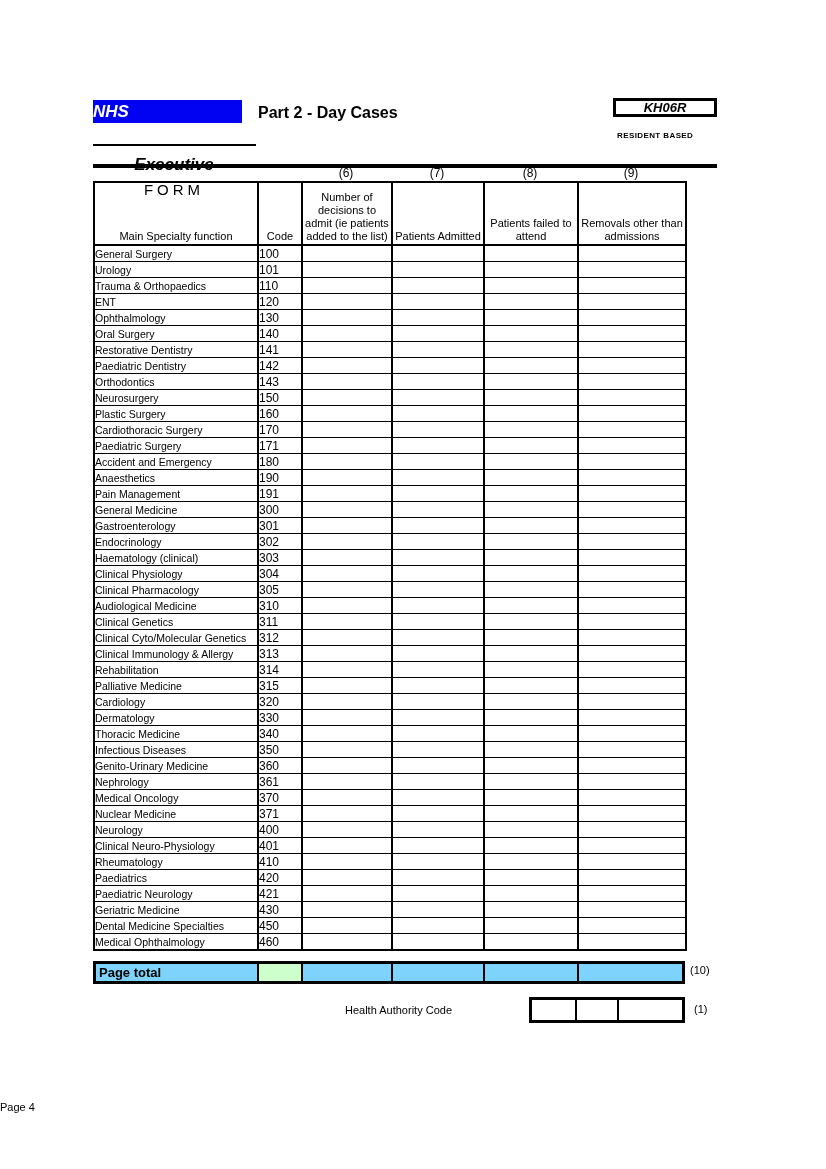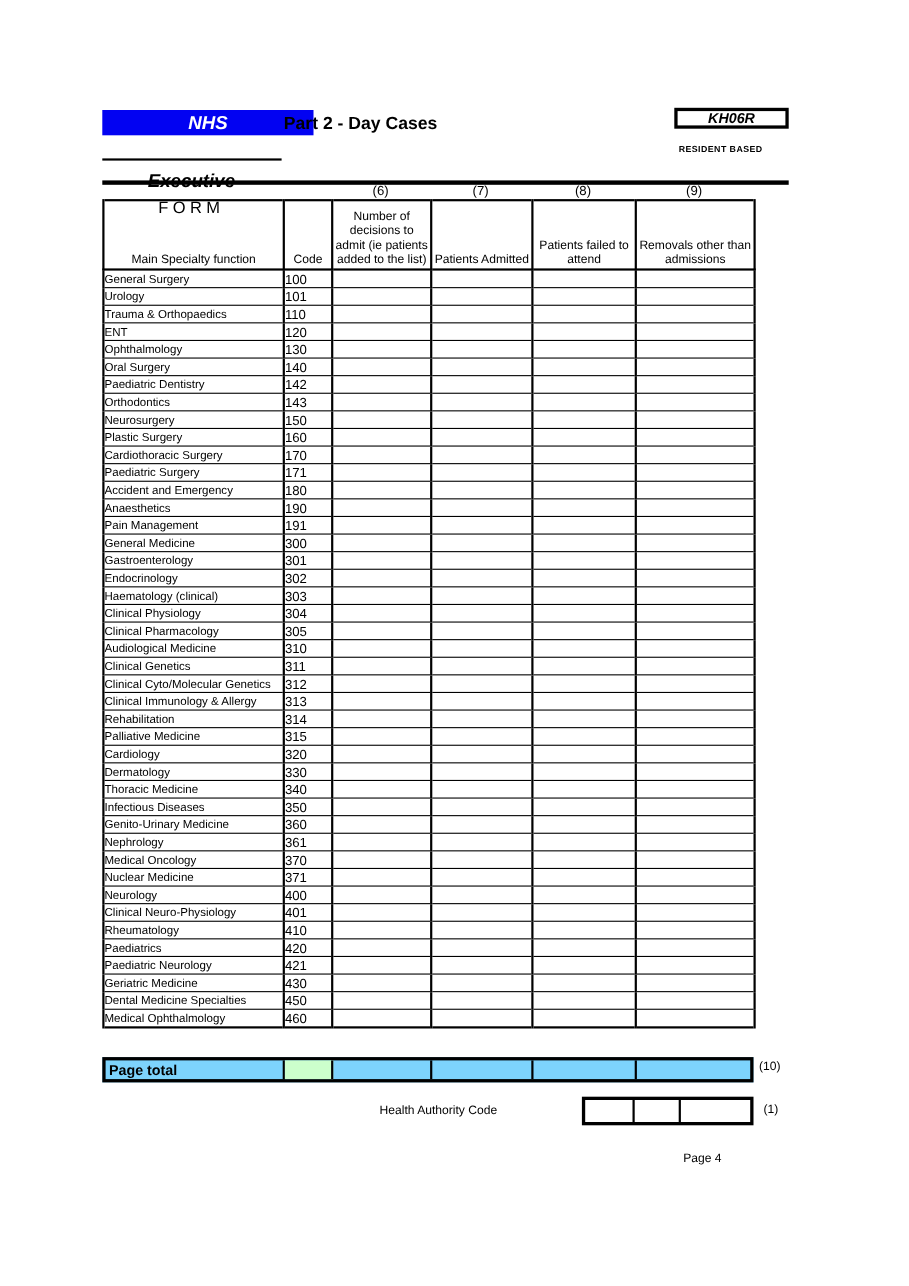--- a/index.html
+++ b/index.html
@@ -2,22 +2,22 @@
 <html><head>
 <meta charset="utf-8">
 <style>
   html,body { margin:0; padding:0; background:#ffffff; }
   .page {
     position:relative; width:826px; height:1169px; background:#ffffff;
     font-family:"Liberation Sans", sans-serif; color:#000; overflow:hidden;
   }
   
   .nhs-box {
-    position:absolute; left:93px; top:100px; width:192px; height:23px;
-    background:#0202f2; color:#ffffff; display:flex; align-items:center; justify-content:center;
+    position:absolute; left:93px; top:100px; width:149px; height:23px;
+    background:#0202f2; color:#ffffff; display:flex; align-items:center; justify-content:flex-start;
     font-style:italic; font-weight:bold; font-size:17px;
   }
   .executive {
     position:absolute; left:93px; top:123px; width:162px; height:20px;
     text-align:center; font-style:italic; font-weight:bold; font-size:17px; line-height:20px;margin-top:32px;
   }
   .rule-thin  { position:absolute; left:93px; top:144px; width:163px; height:2px; background:#000; }
   .form-label {
     position:absolute; left:93px; top:146px; width:162px; height:17px;
     text-align:center; font-size:15px; letter-spacing:4px; line-height:17px;margin-top:35px;
@@ -70,21 +70,21 @@
   
   .ha-label { position:absolute; left:345px; top:1004px; font-size:11px; }
   .ha-box {
     position:absolute; left:529px; top:997px; width:156px; height:26px;
     box-sizing:border-box; border:3px solid #000; display:flex; background:#fff;
   }
   .ha-cell { box-sizing:border-box; height:100%; border-right:2px solid #000; }
   .ha-c1 { width:45px; } .ha-c2 { width:42px; } .ha-c3 { flex:1; border-right:none; }
   .ref1 { position:absolute; left:694px; top:1003px; font-size:11px; }
   
-  .footer { position:absolute; left:0; top:1047px; width:656px; text-align:right; font-size:11px; }
+  .footer { position:absolute; left:0; top:1101px; width:656px; text-align:left; font-size:11px; }
 </style>
 </head>
 <body>
 
 <div class="page">
 
   <div class="nhs-box" style="background: rgb(2, 2, 242);">
     <span>NHS</span>
   </div>
   <div class="executive">Executive</div>
@@ -164,20 +164,28 @@
     </tr>
         <tr>
       <td class="c-spec">Oral Surgery</td>
       <td class="c-code">140</td>
       <td class="c-entry"></td>
       <td class="c-entry"></td>
       <td class="c-entry"></td>
       <td class="c-entry"></td>
     </tr>
         <tr>
+      <td class="c-spec">Restorative Dentistry</td>
+      <td class="c-code">141</td>
+      <td class="c-entry"></td>
+      <td class="c-entry"></td>
+      <td class="c-entry"></td>
+      <td class="c-entry"></td>
+    </tr>
+        <tr>
       <td class="c-spec">Paediatric Dentistry</td>
       <td class="c-code">142</td>
       <td class="c-entry"></td>
       <td class="c-entry"></td>
       <td class="c-entry"></td>
       <td class="c-entry"></td>
     </tr>
         <tr>
       <td class="c-spec">Orthodontics</td>
       <td class="c-code">143</td>

